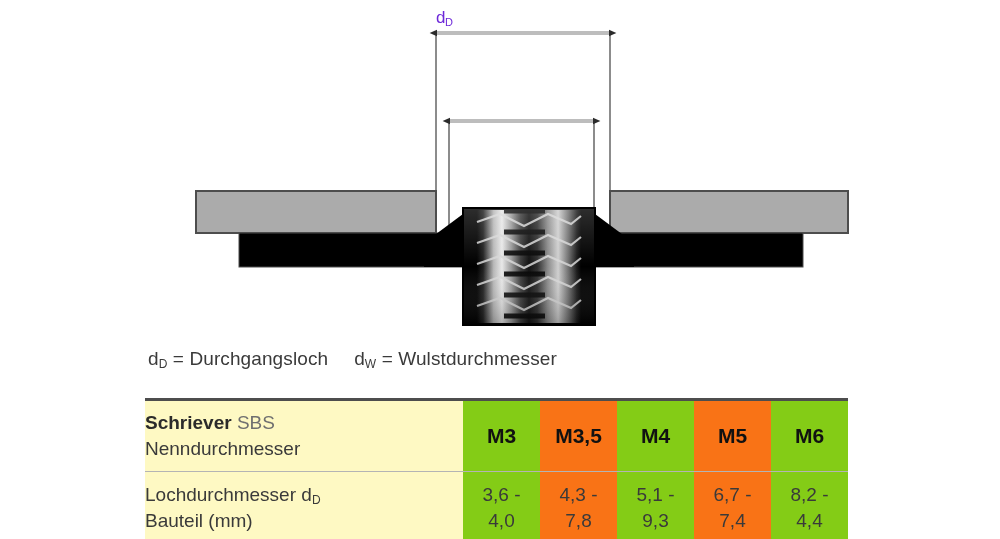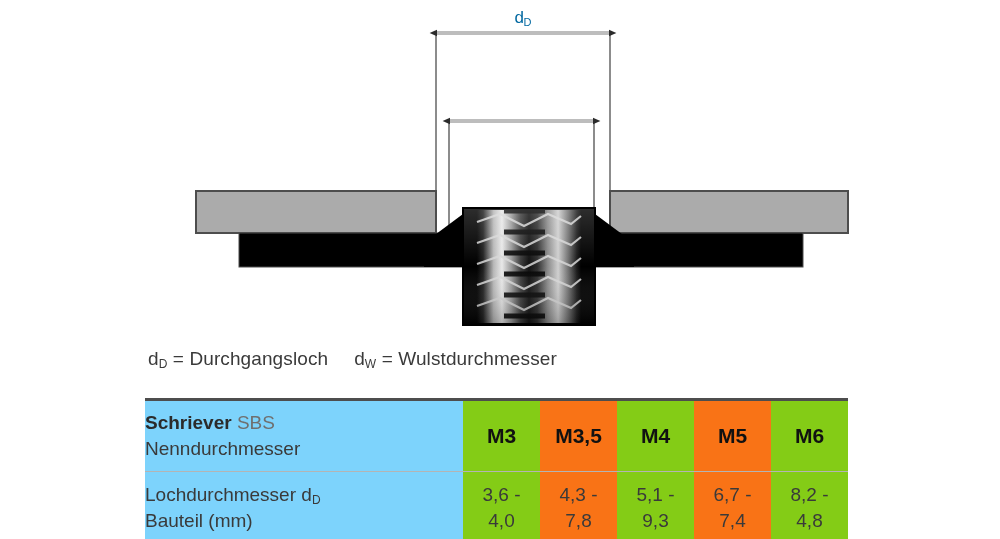--- a/index.html
+++ b/index.html
@@ -28,24 +28,23 @@
     position: absolute;
     left: 0; top: 0;
     width: 1000px;
     height: 340px;
   }
 
   .dim-label {
     position: absolute;
     font-family: "Liberation Sans", sans-serif;
     font-size: 17px;
-    color: #0369a1;
+    color: #6d28d9;
     letter-spacing: -0.5px;
     white-space: nowrap;
-    text-align: center;
   }
   .dim-label sub {
     font-size: 11px;
     vertical-align: baseline;
     position: relative;
     bottom: -3px;
     letter-spacing: 0;
   }
   #label-dd {
     left: 436px;
@@ -99,21 +98,21 @@
     padding: 0;
     vertical-align: middle;
     font-size: 19px;
     color: #3a3a3a;
     line-height: 1.38;
   }
   td.label-cell {
     width: 318px;
     padding-left: 6px;
     text-align: left;
-    background: #7dd3fc;
+    background: #fef9c3;
     border-bottom: 1px solid #b4b4b4;
   }
   tr.row-data td.label-cell {
     border-bottom: none;
   }
   td.val-cell {
     width: 77px;
     text-align: center;
     border-bottom: 1px solid #b4b4b4;
   }
@@ -285,18 +284,18 @@
         <td class="val-cell shaded">
           <span class="cell-line">5,1 -</span>
           <span class="cell-line">9,3</span>
         </td>
         <td class="val-cell plain">
           <span class="cell-line">6,7 -</span>
           <span class="cell-line">7,4</span>
         </td>
         <td class="val-cell shaded">
           <span class="cell-line">8,2 -</span>
-          <span class="cell-line">4,8</span>
+          <span class="cell-line">4,4</span>
         </td>
       </tr>
     </tbody>
   </table>
 </div>
 
 </body></html>

